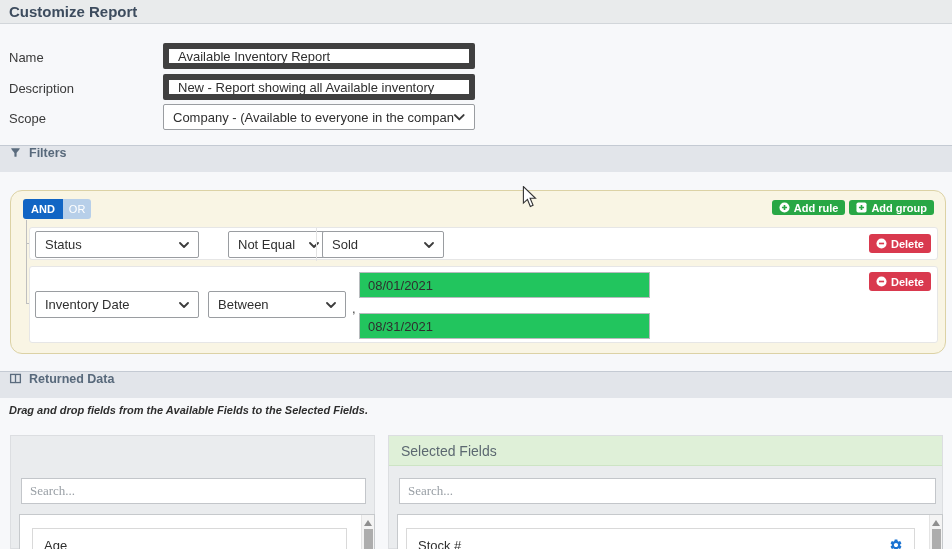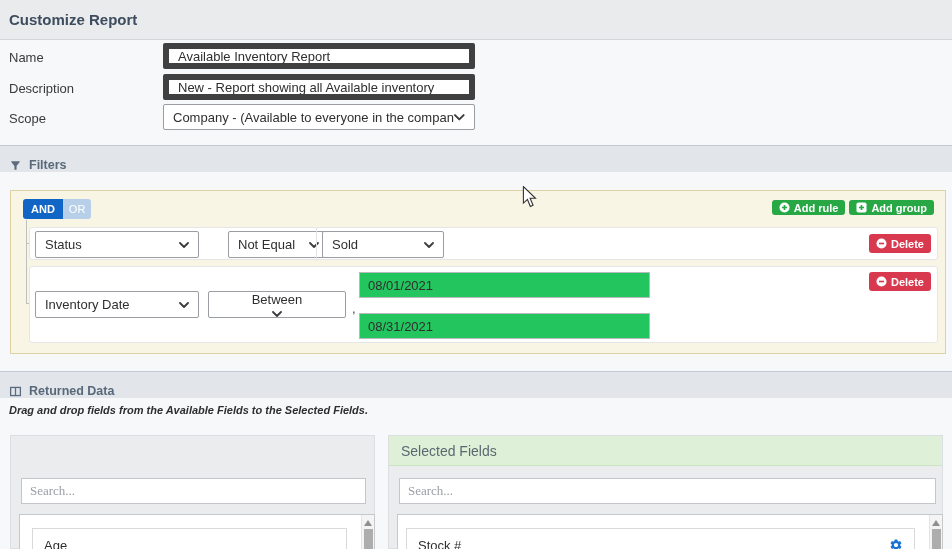--- a/index.html
+++ b/index.html
@@ -3,38 +3,38 @@
 <meta charset="utf-8">
 <style>
   * { margin:0; padding:0; box-sizing:border-box; }
   html,body { background:#fff; }
   body { font-family:"Liberation Sans", sans-serif; }
   #app {
     position:relative; width:952px; height:549px; overflow:hidden;
     background:#f7f8fa; font-size:13px; color:#2f2f2f;
   }
   
-  .title-band { position:absolute; left:0; top:0; width:952px; height:40px;
+  .title-band { position:absolute; left:0; top:0; width:952px; height:24px;
     background:#e9ebec; border-bottom:1px solid #d2d6da; display:flex; align-items:center; padding-left:9px; }
   .title-band h1 { font-size:15px; font-weight:bold; color:#3d4c5e; }
   
   .form-label { position:absolute; left:9px; font-size:13px; color:#3a3a3a; }
   .inp { position:absolute; left:163px; width:312px; height:26px; background:#fff;
     border:6px solid #404040; border-radius:2px; font-family:"Liberation Sans",sans-serif;
     font-size:13px; color:#2f2f2f; padding:0 9px; }
   .sel { position:absolute; background:#fff; border:1px solid #9a9da1; border-radius:2px;
     display:flex; align-items:center; justify-content:space-between; padding:0 9px; cursor:default; }
   .sel span { white-space:nowrap; overflow:hidden; }
   
   .section-band { position:absolute; left:0; width:952px; height:27px; background:#e2e5ea;
-    border-top:1px solid #c4cad3; display:flex; align-items:flex-end; gap:7px; padding-left:9px; }
+    border-top:1px solid #c4cad3; display:flex; align-items:flex-start; gap:7px; padding-left:9px; }
   .section-band .band-title { font-size:12.5px; font-weight:bold; color:#58697b; }
   
   .filter-group { position:absolute; left:10px; top:190px; width:936px; height:164px;
-    background:#f9f5e4; border:1px solid #dcd2a5; border-radius:0; }
+    background:#f9f5e4; border:1px solid #dcd2a5; border-radius:12px; }
   .logic-group { position:absolute; left:12px; top:8px; display:flex; }
   .btn-and { background:#1165c4; color:#fff; font-size:11px; font-weight:bold;
     padding:4px 8px; border-radius:3px 0 0 3px; border:none; cursor:pointer; font-family:inherit; }
   .btn-or { background:#b7cfe9; color:#fff; font-size:11px; font-weight:normal;
     padding:4px 6px; border-radius:0 3px 3px 0; border:none; cursor:pointer; font-family:inherit; }
   .group-actions { position:absolute; right:11px; top:9px; display:flex; gap:4px; }
   .btn-green { background:#28a745; color:#fff; border:none; border-radius:3px; cursor:pointer;
     font-size:11px; font-weight:bold; height:15px; padding:0 7px; display:flex; align-items:center; gap:4px;
     font-family:inherit; }
   .tree-line { position:absolute; background:#bfbfbf; }
@@ -171,21 +171,21 @@
       </button>
     </div>
 
     <div class="rule rule-2">
       <div class="sel fsel" style="left:5px; top:24px; width:164px;">
         <span>Inventory Date</span>
         <svg width="10" height="6" viewBox="0 0 10 6">
             <polyline points="1,1 5,5 9,1" fill="none" stroke="#3c3c3c" stroke-width="1.8" stroke-linecap="round" stroke-linejoin="round"></polyline>
           </svg>
       </div>
-      <div class="sel fsel" style="left:178px; top:24px; width:138px;flex-direction:column;">
+      <div class="sel fsel" style="left:178px; top:24px; width:138px;">
         <span>Between</span>
         <svg width="10" height="6" viewBox="0 0 10 6">
             <polyline points="1,1 5,5 9,1" fill="none" stroke="#3c3c3c" stroke-width="1.8" stroke-linecap="round" stroke-linejoin="round"></polyline>
           </svg>
       </div>
       <input class="date-inp" style="top: 5px;" type="text" value="08/01/2021">
       <div class="comma">,</div>
       <input class="date-inp" style="top: 46px;" type="text" value="08/31/2021">
       <button class="btn-delete" style="top:5px">
         <svg width="11" height="11" viewBox="0 0 12 12">

